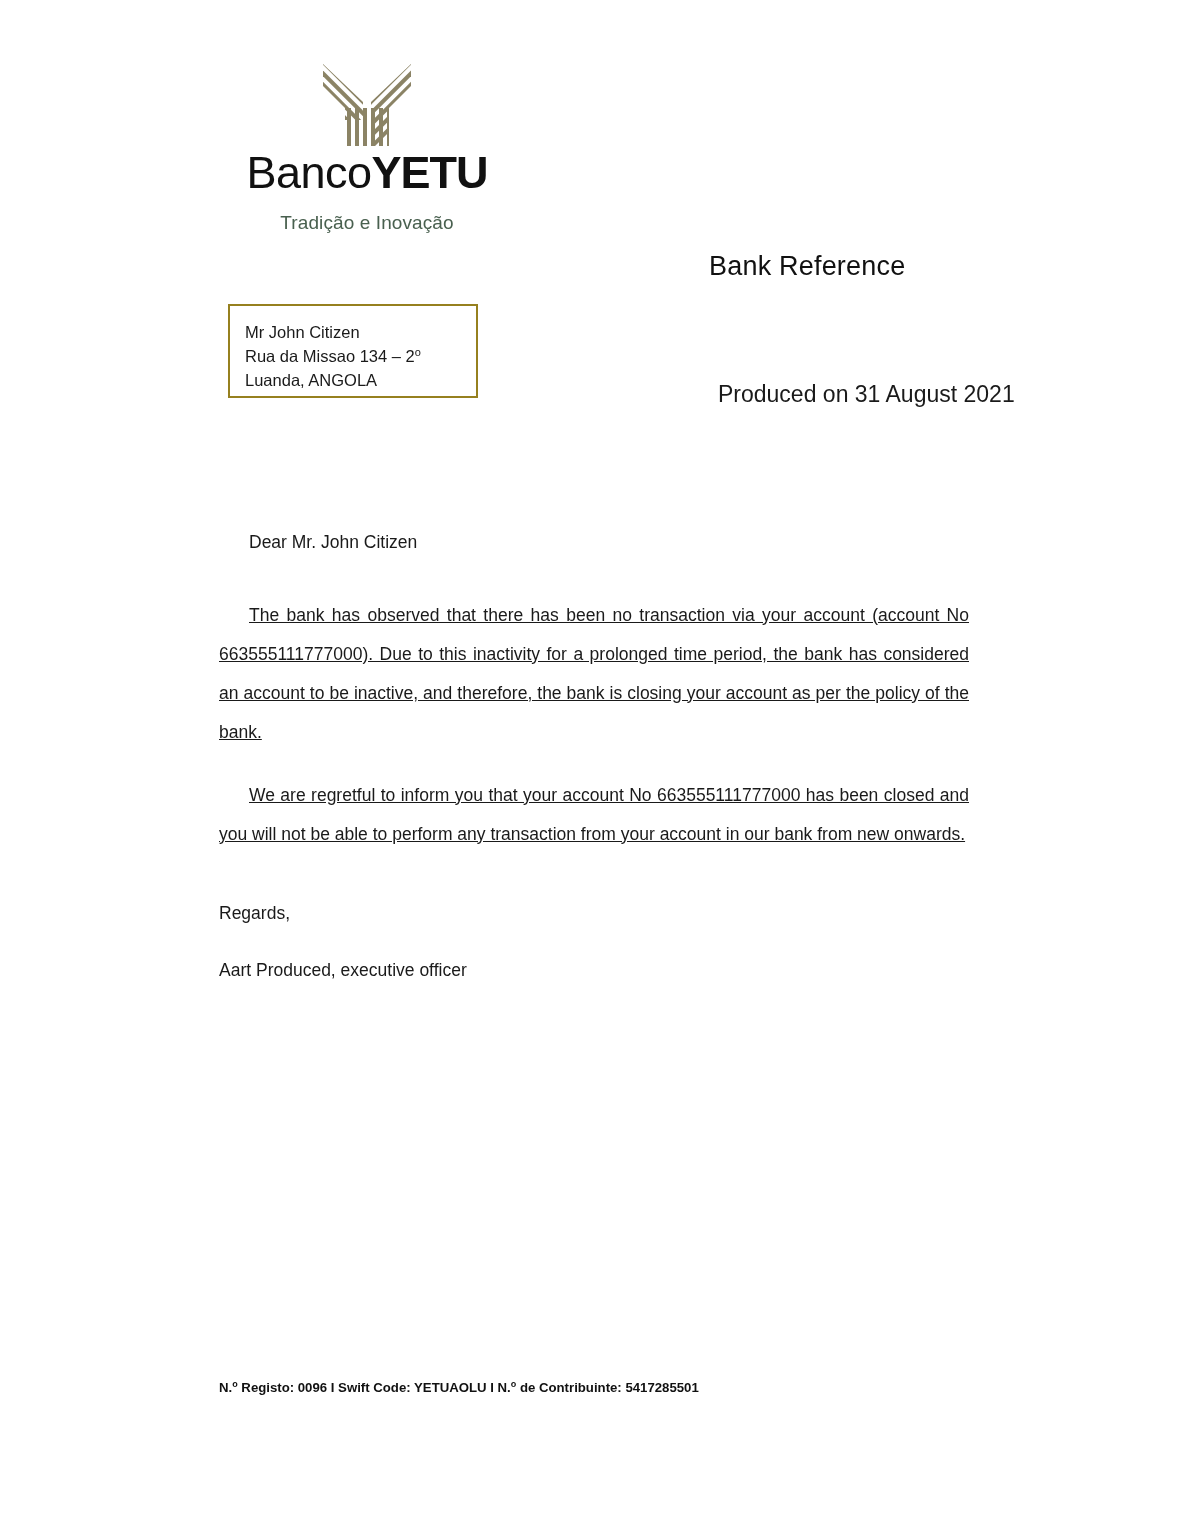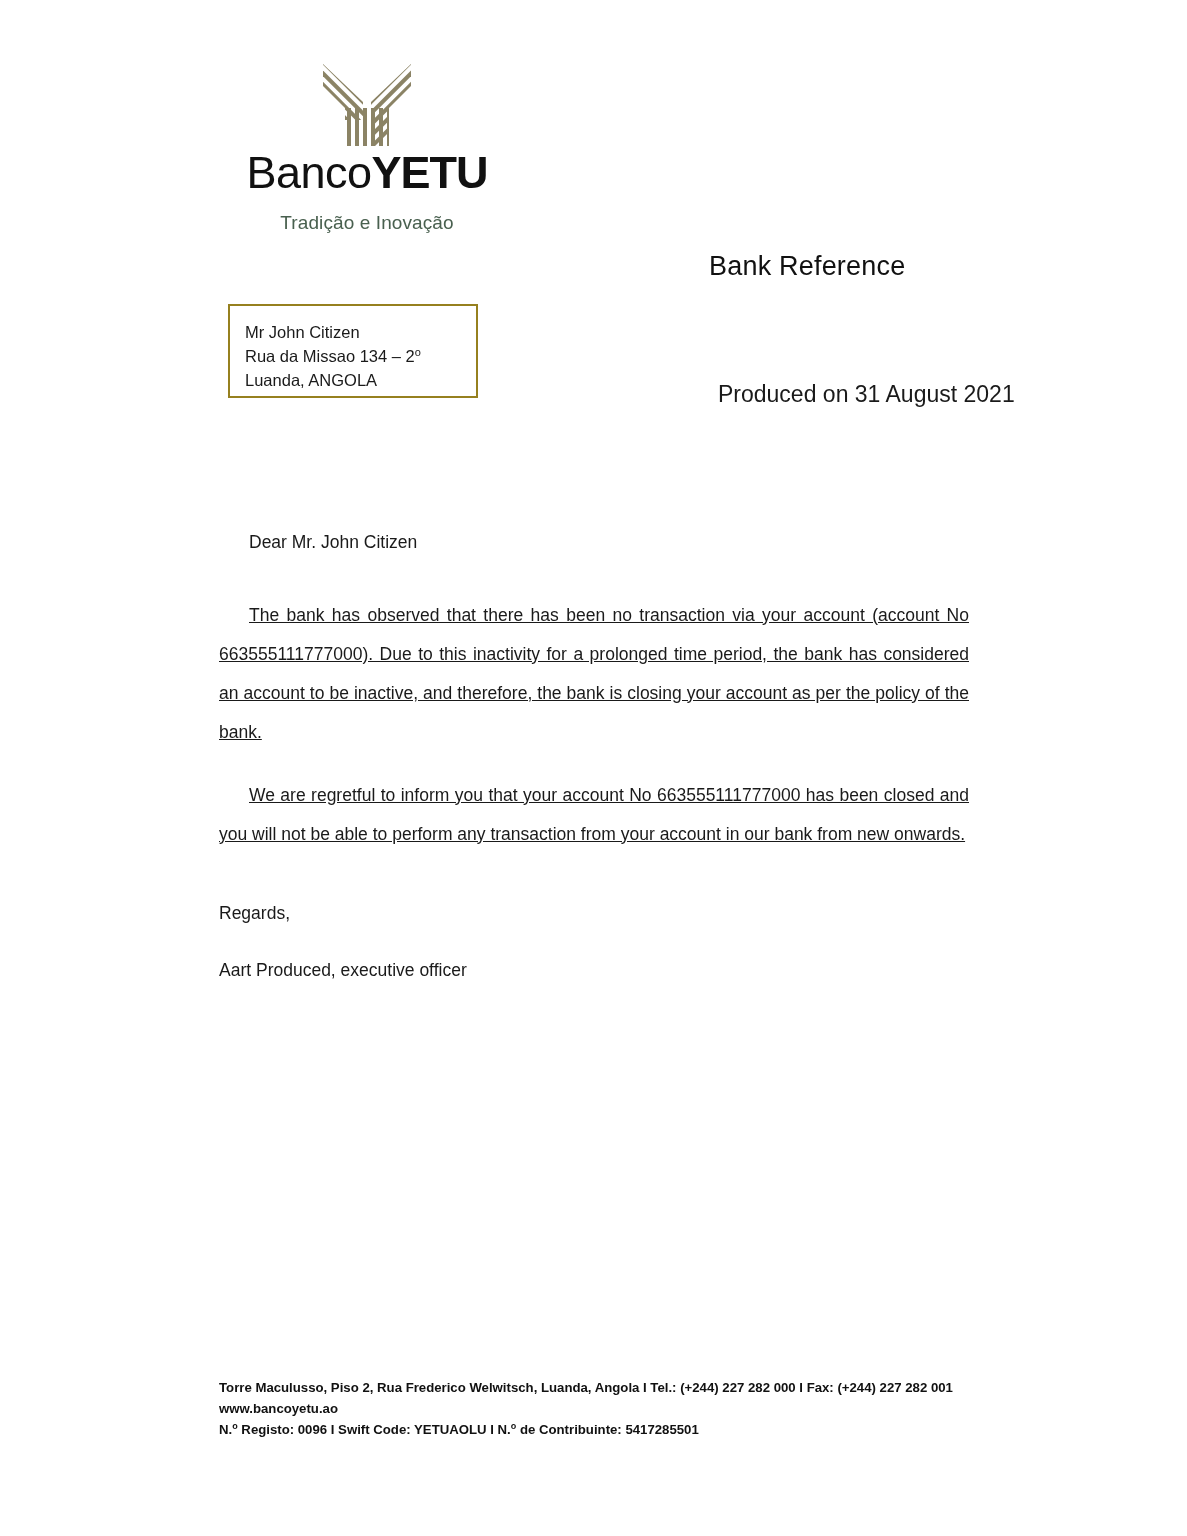--- a/index.html
+++ b/index.html
@@ -237,17 +237,16 @@
 
   <div class="body-wrap">
     <div class="salutation">Dear Mr. John Citizen</div>
     <p class="para p1">The bank has observed that there has been no transaction via your account (account No 663555111777000). Due to this inactivity for a prolonged time period, the bank has considered an account to be inactive, and therefore, the bank is closing your account as per the policy of the bank.</p>
     <p class="para p2">We are regretful to inform you that your account No 663555111777000 has been closed and you will not be able to perform any transaction from your account in our bank from new onwards.</p>
     <p class="closing c1">Regards,</p>
     <p class="closing c2">Aart Produced, executive officer</p>
   </div>
 
   <div class="footer">
-    <div class="f-line">Torre Maculusso, Piso 2, Rua Frederico Welwitsch, Luanda, Angola  I  Tel.: (+244) 227 282 000 I  Fax: (+244) 227 282 001 www.bancoyetu.ao</div>
     <div class="f-line"><span>N.</span><span class="sup-o2">o</span><span> Registo: 0096 I Swift Code: YETUAOLU I N.</span><span class="sup-o2">o</span><span> de Contribuinte: 5417285501</span></div>
   </div>
 
 </div>
 
 </body></html>

